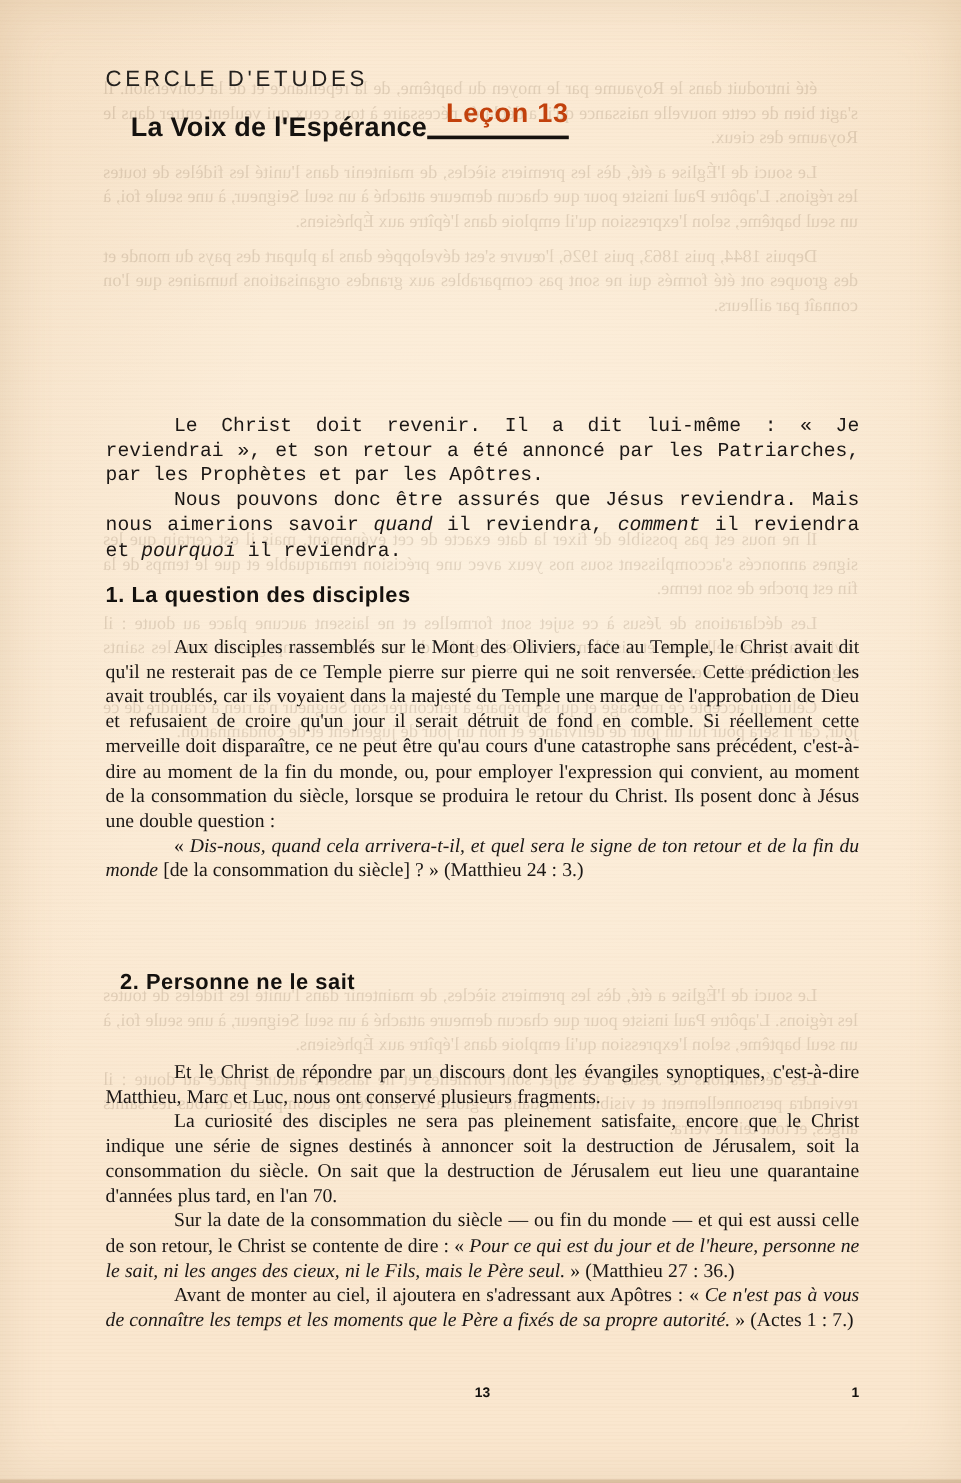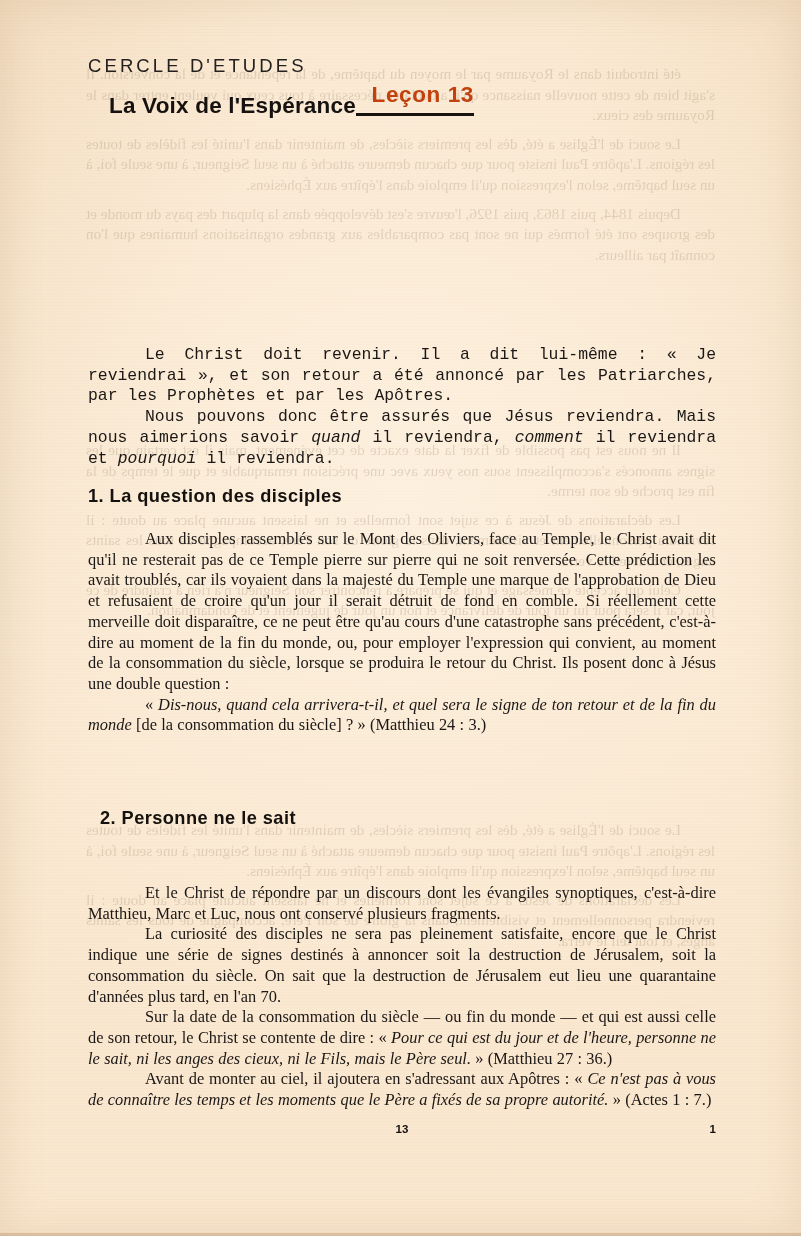--- a/index.html
+++ b/index.html
@@ -150,21 +150,21 @@
     font-family: "Liberation Sans", "DejaVu Sans", sans-serif;
     font-weight: bold;
     font-size: 18.2px;
     letter-spacing: 0.45px;
     color: #14110e;
     line-height: 1;
   }
 
   
   #footer {
-    top: 1123px;
+    top: 1155px;
     font-family: "Liberation Sans", "DejaVu Sans", sans-serif;
     font-weight: bold;
     font-size: 11.5px;
     color: #14110e;
     height: 16px;
   }
   #footer .foot-center {
     position: absolute;
     left: 0; right: 0;
     text-align: center;

